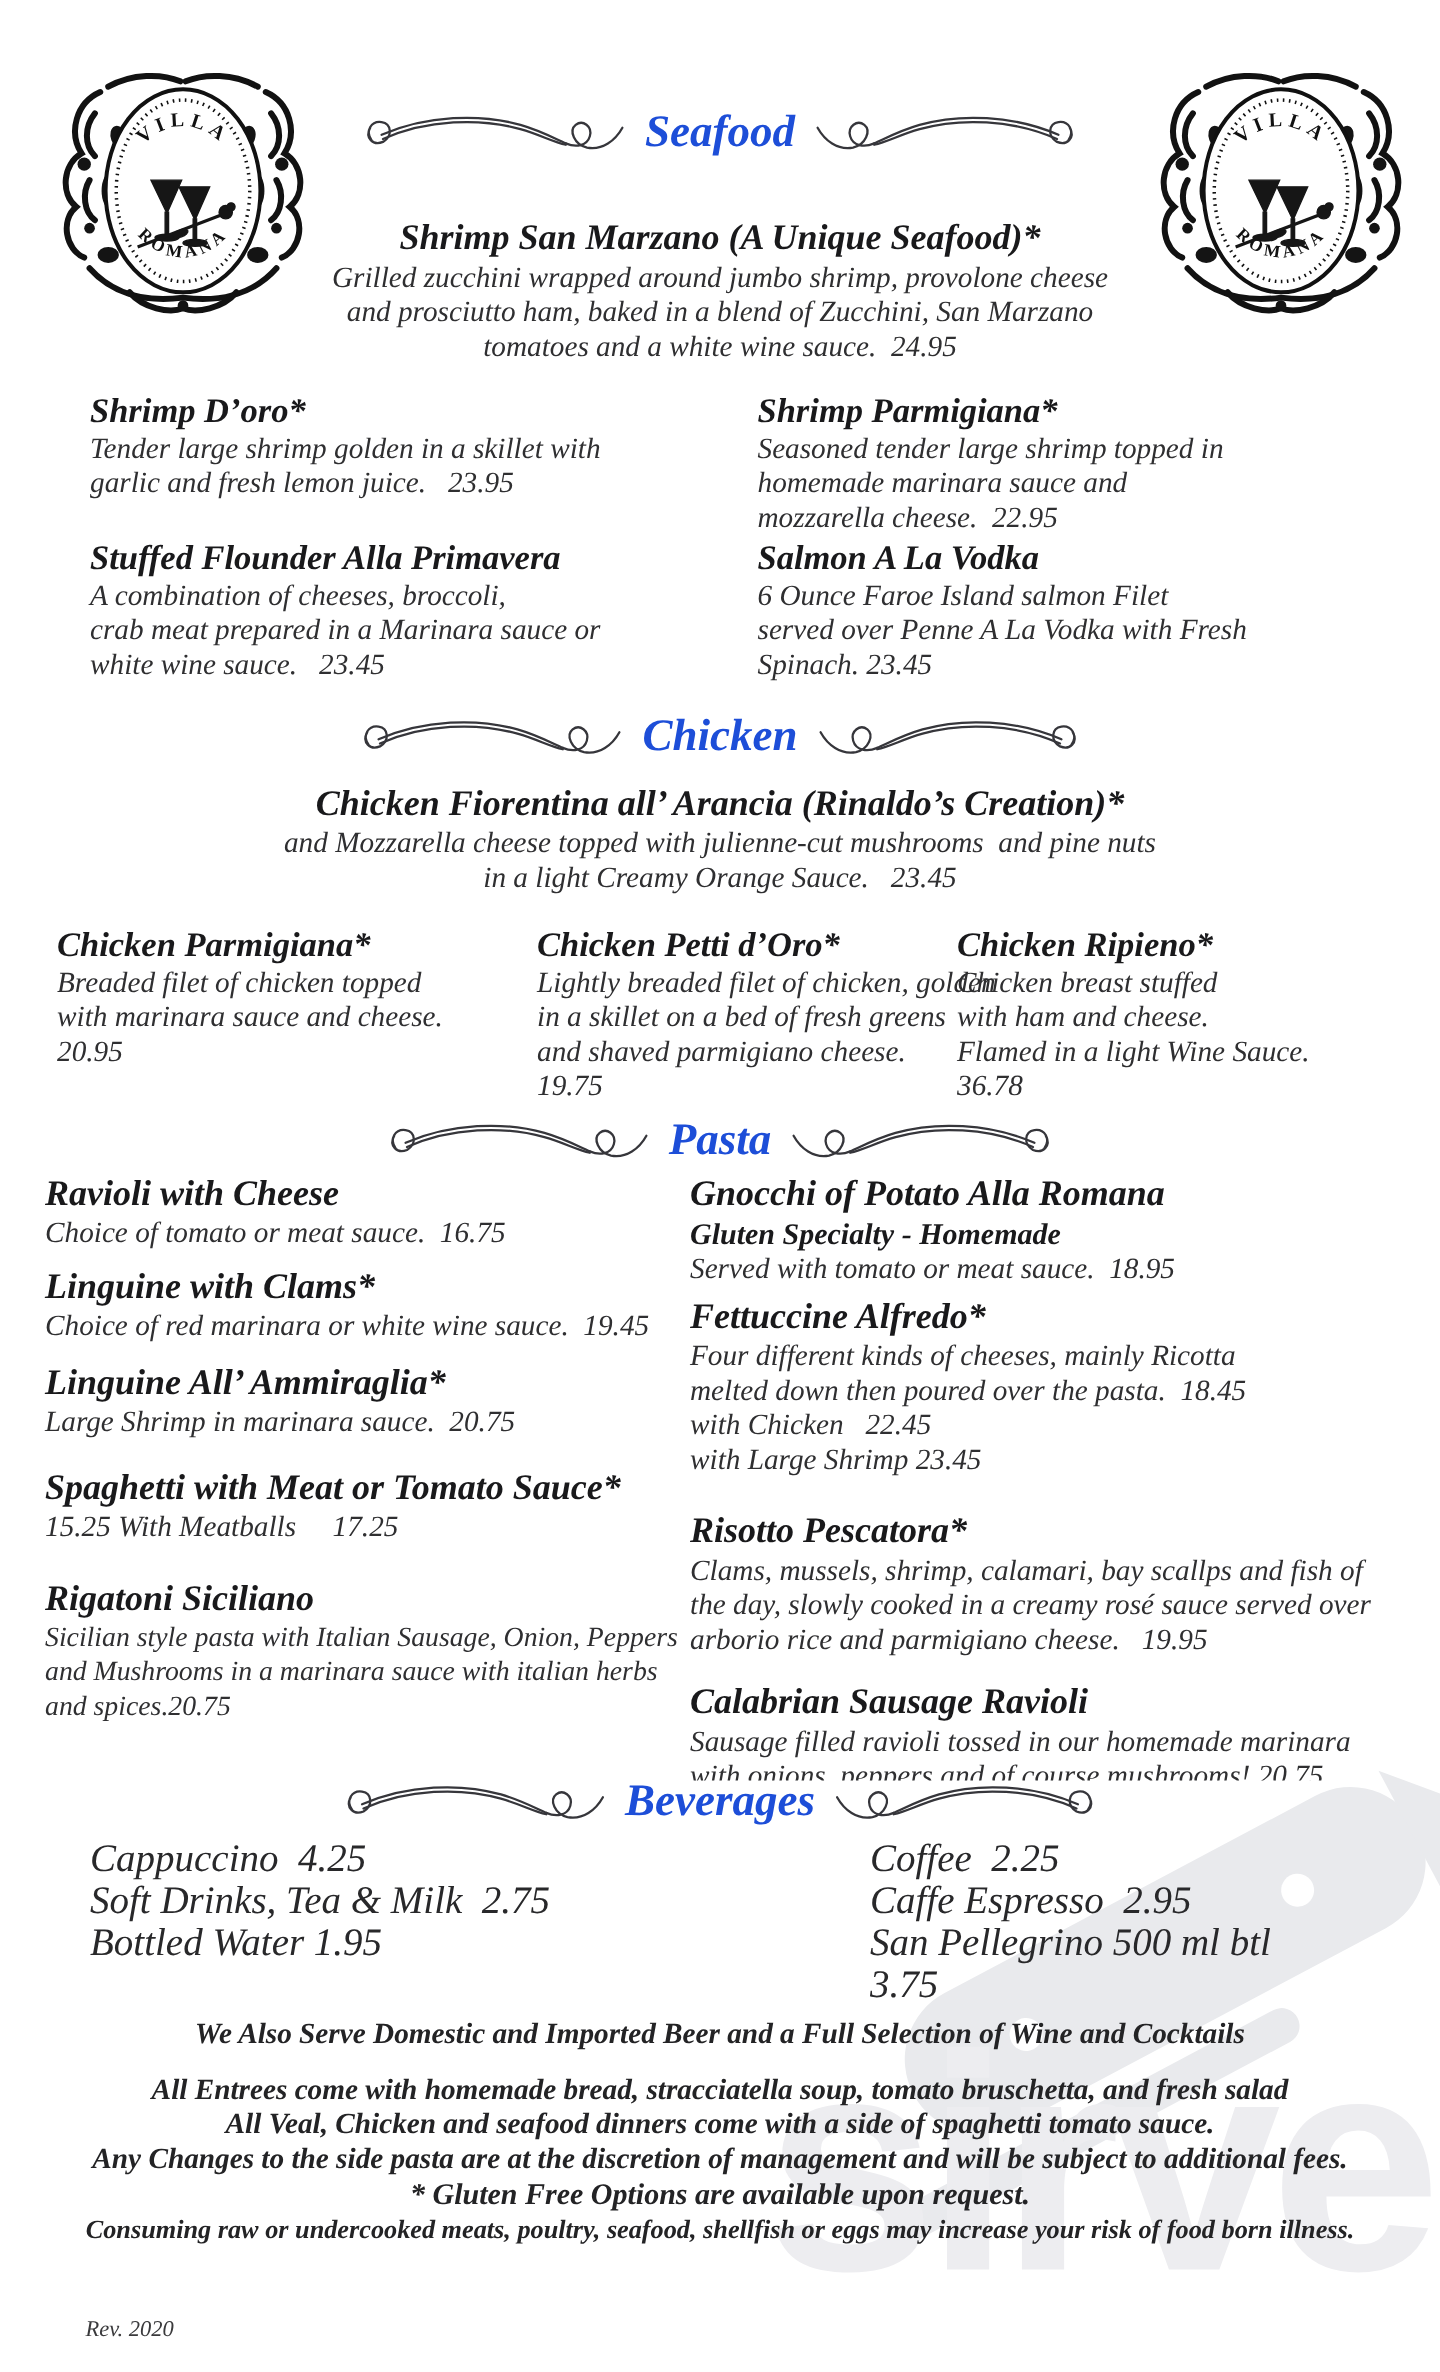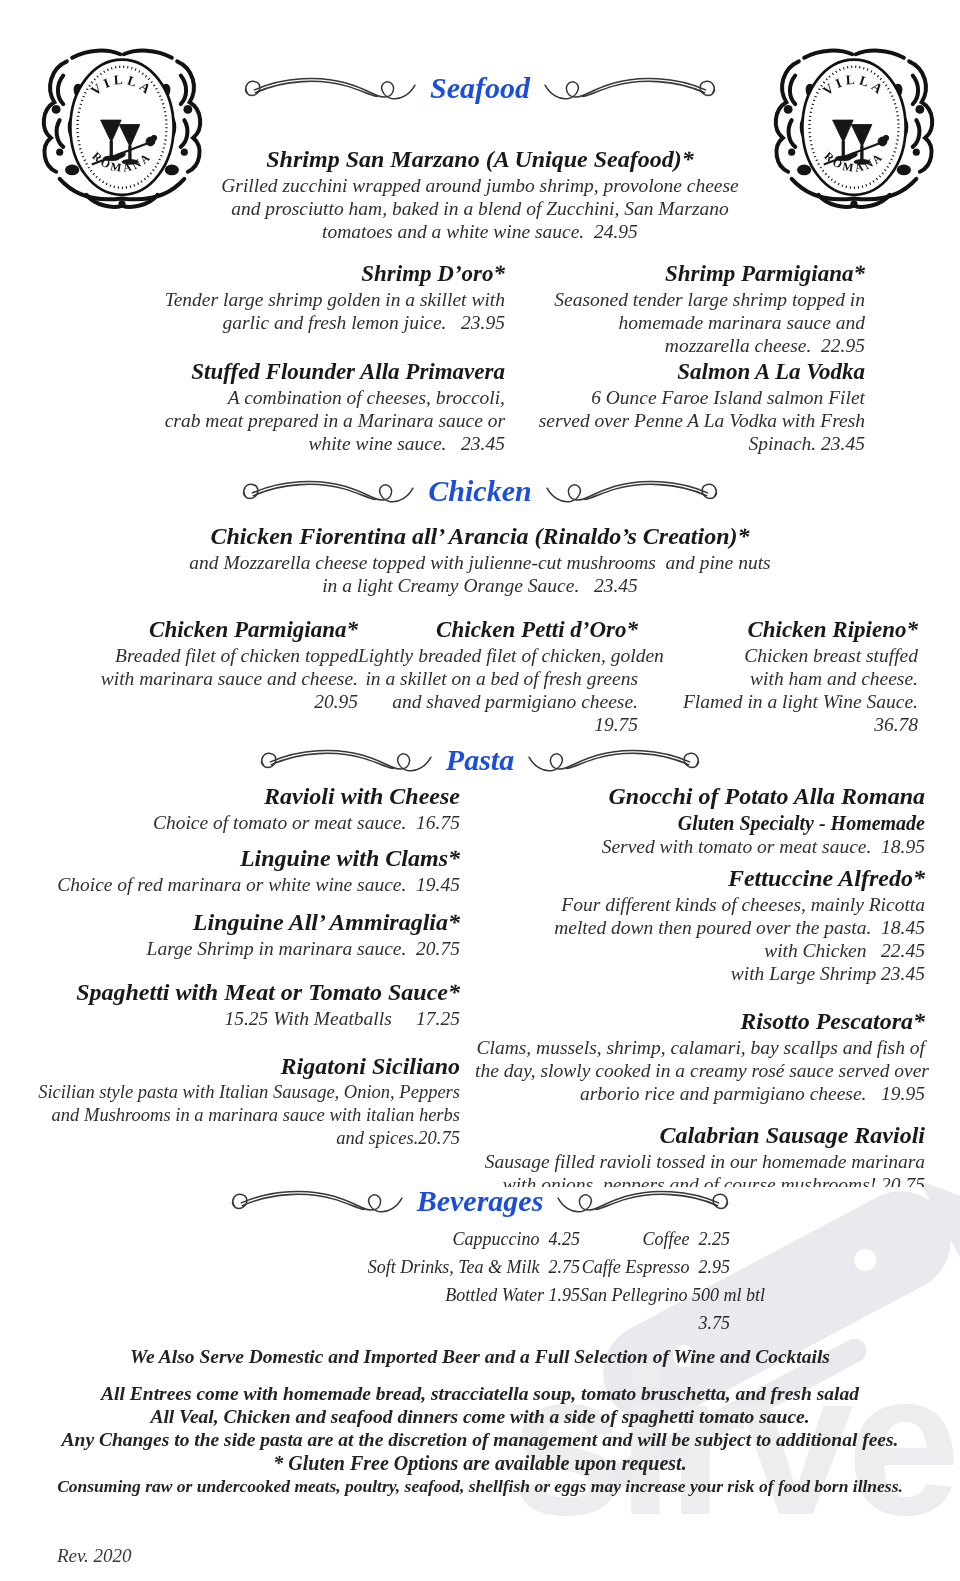--- a/index.html
+++ b/index.html
@@ -22,31 +22,31 @@
   .heading-word { font-weight:bold; font-style:italic; font-size:30px; color:#1d4ed8; padding:0 3px; }
   .flourish { width:188px; height:34px; }
   .flourish.right { transform:scaleX(-1); }
 
   .item-title { font-weight:bold; font-style:italic; font-size:23px; line-height:29px; color:#19191b; white-space:nowrap; }
   .feature .item-title { font-size:24px; line-height:30px; }
   .desc { font-style:italic; font-size:19.5px; line-height:23px; color:#2f2f31; white-space:nowrap; }
   .desc.bold { font-weight:bold; font-size:20px; line-height:24px; color:#19191b; }
   .clipped { height:14px; overflow:hidden; }
 
-  .row { display:flex; align-items:flex-start; text-align:right; }
+  .row { display:flex; align-items:flex-start; text-align:left; }
   .seafood-row { margin-left:60px; } .seafood-row .c1 { width:445px; } .seafood-row .c2 { width:360px; }
   .chicken-row { margin-left:38px; } .chicken-row .c1 { width:320px; } .chicken-row .c2 { width:280px; } .chicken-row .c3 { width:280px; }
-  .pasta-row { margin-left:30px; } .pasta-row .c1 { width:430px; } .pasta-row .c2 { width:450px; margin-left:15px; }
+  .pasta-row { margin-left:30px; } .pasta-row .c1 { width:430px; } .pasta-row .c2 { width:450px; }
   .bev-row { margin-left:60px; } .bev-row .c1 { width:520px; } .bev-row .c2 { width:150px; }
-  .bev-line { font-style:italic; font-size:18px; line-height:28px; color:#28282a; white-space:nowrap; }
+  .bev-line { font-style:italic; font-size:26px; line-height:28px; color:#28282a; white-space:nowrap; }
 
   .footer-line { font-weight:bold; font-style:italic; font-size:19.5px; line-height:23px; color:#232325; white-space:nowrap; }
   .gluten { font-size:20px; line-height:24px; }
   .disclaimer { font-size:17.5px; line-height:22px; }
-  .rev { position:absolute; left:57px; top:1545px; font-style:italic; font-size:19px; color:#3a3a3c; z-index:1; }
+  .rev { position:absolute; left:57px; top:1545px; font-style:italic; font-size:15px; color:#3a3a3c; z-index:1; }
 </style>
 </head>
 <body>
 
 <svg width="0" height="0" style="position:absolute" aria-hidden="true">
   <defs>
     <g id="flourish-g" fill="none" stroke="#36363b" stroke-width="1.6" stroke-linecap="round">
       <path d="M9,24 C4,17 9,10 16,11 C23,12 24,21 17,25 C10,28 4,22 8,15"></path>
       <path d="M16,20 C48,6 86,5 114,13 C128,17 139,23 146,26"></path>
       <path d="M17,23 C48,9 86,8 114,16 C128,20 137,25 146,27"></path>

